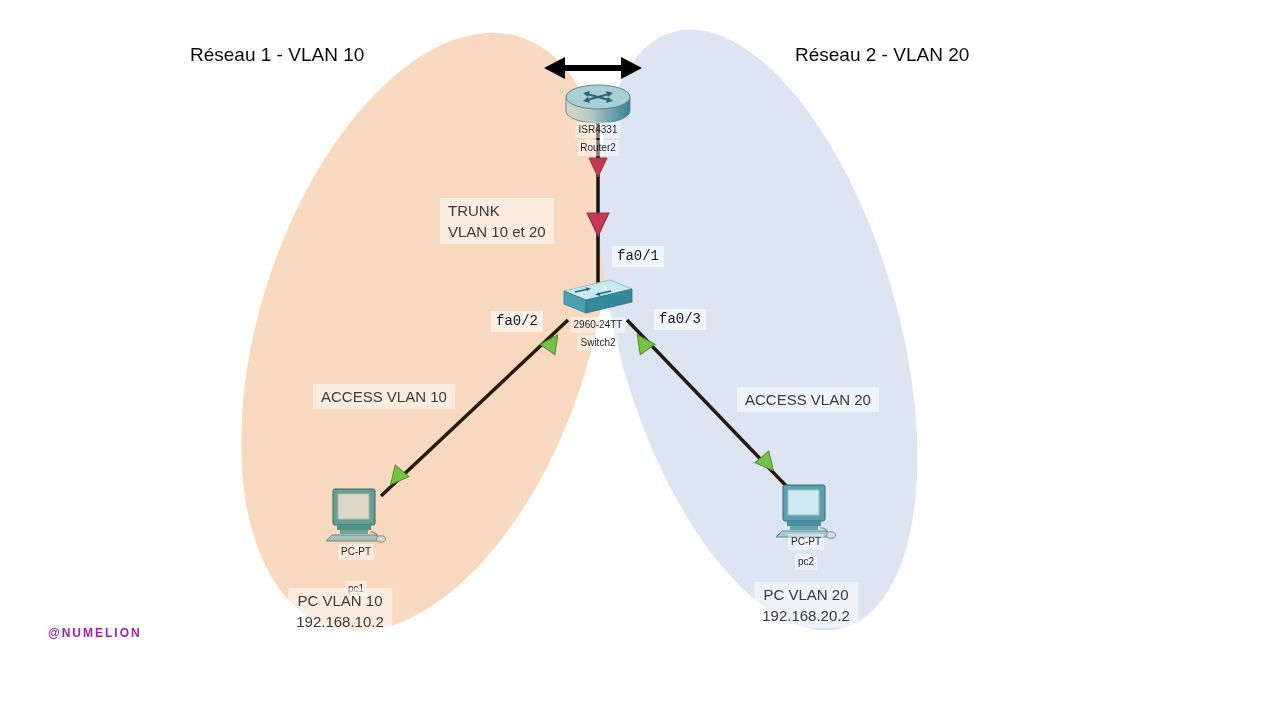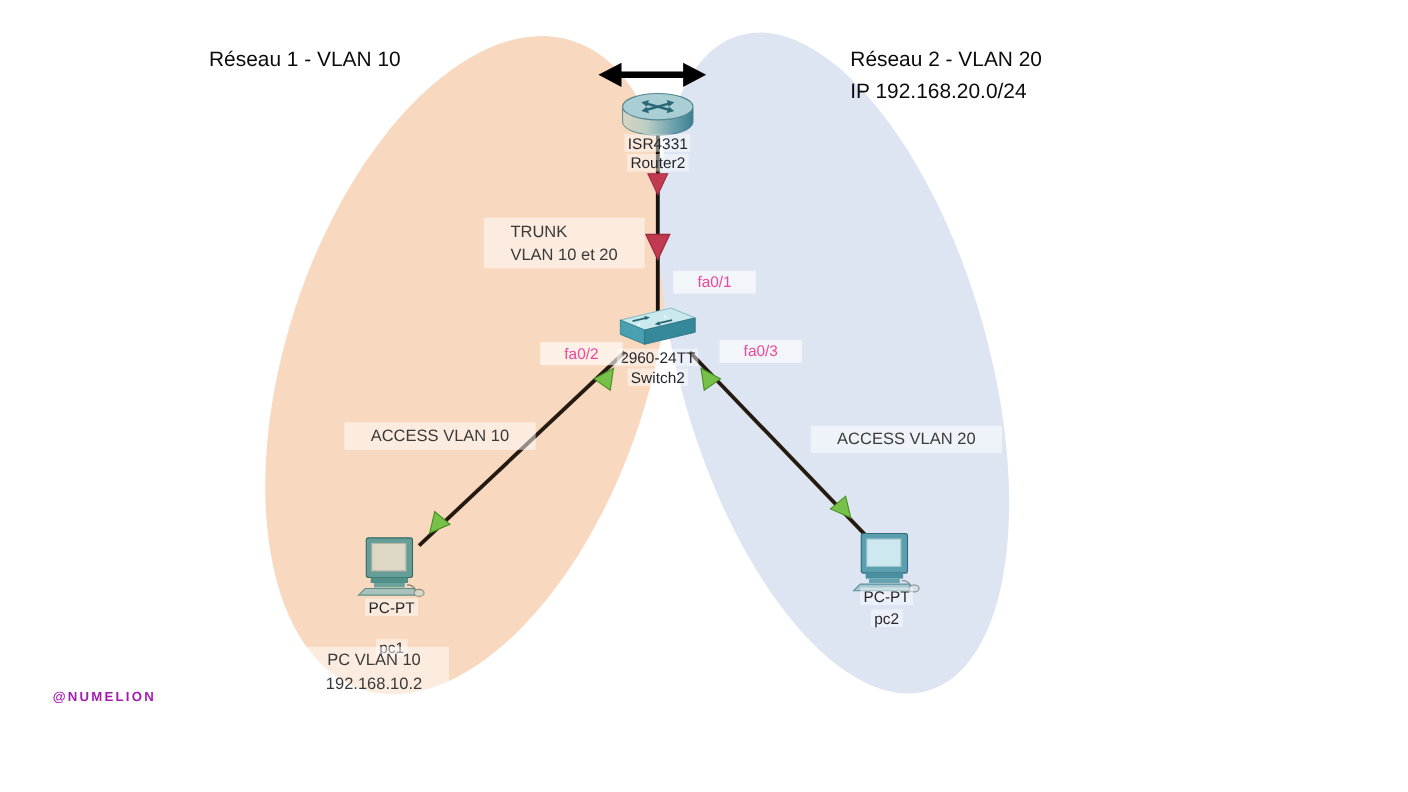--- a/index.html
+++ b/index.html
@@ -7,28 +7,28 @@
           font-family:"Liberation Sans",sans-serif;}
   
   .region{position:absolute;border-radius:50%;z-index:1;}
   .region.vlan10{left:260px;top:22px;width:330px;height:620px;background:#f8d8bf;transform:rotate(18deg);}
   .region.vlan20{left:618px;top:20px;width:280px;height:620px;background:#dde4f2;transform:rotate(-16deg);}
   
   .overlay{position:absolute;left:0;top:0;z-index:2;}
   
   .dev{position:absolute;z-index:3;}
   
-  .lbl{position:absolute;z-index:4;transform:translateX(-50%);font-size:14px;line-height:16px;
+  .lbl{position:absolute;z-index:4;transform:translateX(-50%);font-size:10px;line-height:16px;
        color:#23272b;background:rgba(255,255,255,0.45);padding:0 3px;white-space:nowrap;text-align:center;}
   
-  .port{position:absolute;z-index:4;font-size:14px;line-height:17px;color:#ec4899;
-        background:rgba(255,255,255,0.62);padding:2px 22px;white-space:nowrap;}
+  .port{position:absolute;z-index:4;font-size:14px;line-height:17px;color:#0f172a;
+        background:rgba(255,255,255,0.62);padding:2px 5px;white-space:nowrap;font-family:Liberation Mono, monospace;}
   
   .note{position:absolute;z-index:4;font-size:15px;line-height:21px;color:#3a3a3a;
-        background:rgba(255,255,255,0.5);padding:2px 24px;white-space:nowrap;}
+        background:rgba(255,255,255,0.5);padding:2px 8px;white-space:nowrap;}
   .note.center{transform:translateX(-50%);text-align:center;}
   .note span{display:block;}
   
   .title{position:absolute;z-index:4;font-size:19px;line-height:29px;color:#0b0b0b;white-space:nowrap;}
   .title span{display:block;}
   .watermark{position:absolute;z-index:4;font-size:12px;font-weight:bold;letter-spacing:2px;color:#a21caf;}
 </style>
 </head>
 <body>
 
@@ -125,23 +125,22 @@
       <rect x="16" y="44" width="28" height="4" fill="#66a3b1"></rect>
       <polygon points="8,49 52,49 58,55 2,55" fill="#a7c8d0" stroke="#5d8f9c" stroke-width="1"></polygon>
       <path d="M54,50 Q50,45 46,46" fill="none" stroke="#7f8f94" stroke-width="1.2"></path>
       <ellipse cx="57" cy="53" rx="4.5" ry="3.2" fill="#d4dfe2" stroke="#7f8f94" stroke-width="1"></ellipse>
     </svg>
   </div>
 
   <div class="title" style="left:190px;top:40px;">
     <span>Réseau 1 - VLAN 10</span>
   </div>
-  <div class="title" style="left:773px;top:40px;">
+  <div class="title" style="left:795px;top:40px;text-align:right;">
     <span>Réseau 2 - VLAN 20</span>
-    <span>IP 192.168.20.0/24</span>
   </div>
 
   <div class="lbl" style="left:598px;top:122px;">ISR4331</div>
   <div class="lbl" style="left:598px;top:140px;">Router2</div>
   <div class="lbl" style="left:598px;top:317px;text-align:right;">2960-24TT</div>
   <div class="lbl" style="left:598px;top:335px;">Switch2</div>
   <div class="lbl" style="left:356px;top:544px;">PC-PT</div>
   <div class="lbl" style="left:356px;top:563px;margin-top:18px;">pc1</div>
   <div class="lbl" style="left:806px;top:534px;">PC-PT</div>
   <div class="lbl" style="left:806px;top:554px;">pc2</div>
@@ -153,16 +152,20 @@
   <div class="note" style="left:440px;top:198px;">
     <span>TRUNK</span>
     <span>VLAN 10 et 20</span>
   </div>
   <div class="note" style="left:313px;top:384px;">ACCESS VLAN 10</div>
   <div class="note" style="left:737px;top:387px;">ACCESS VLAN 20</div>
   <div class="note center" style="left:340px;top:588px;">
     <span>PC VLAN 10</span>
     <span>192.168.10.2</span>
   </div>
+  <div class="note center" style="left:806px;top:582px;">
+    <span>PC VLAN 20</span>
+    <span>192.168.20.2</span>
+  </div>
 
   <div class="watermark" style="left:48px;top:626px;">@NUMELION</div>
 
 </div>
 
 </body></html>

